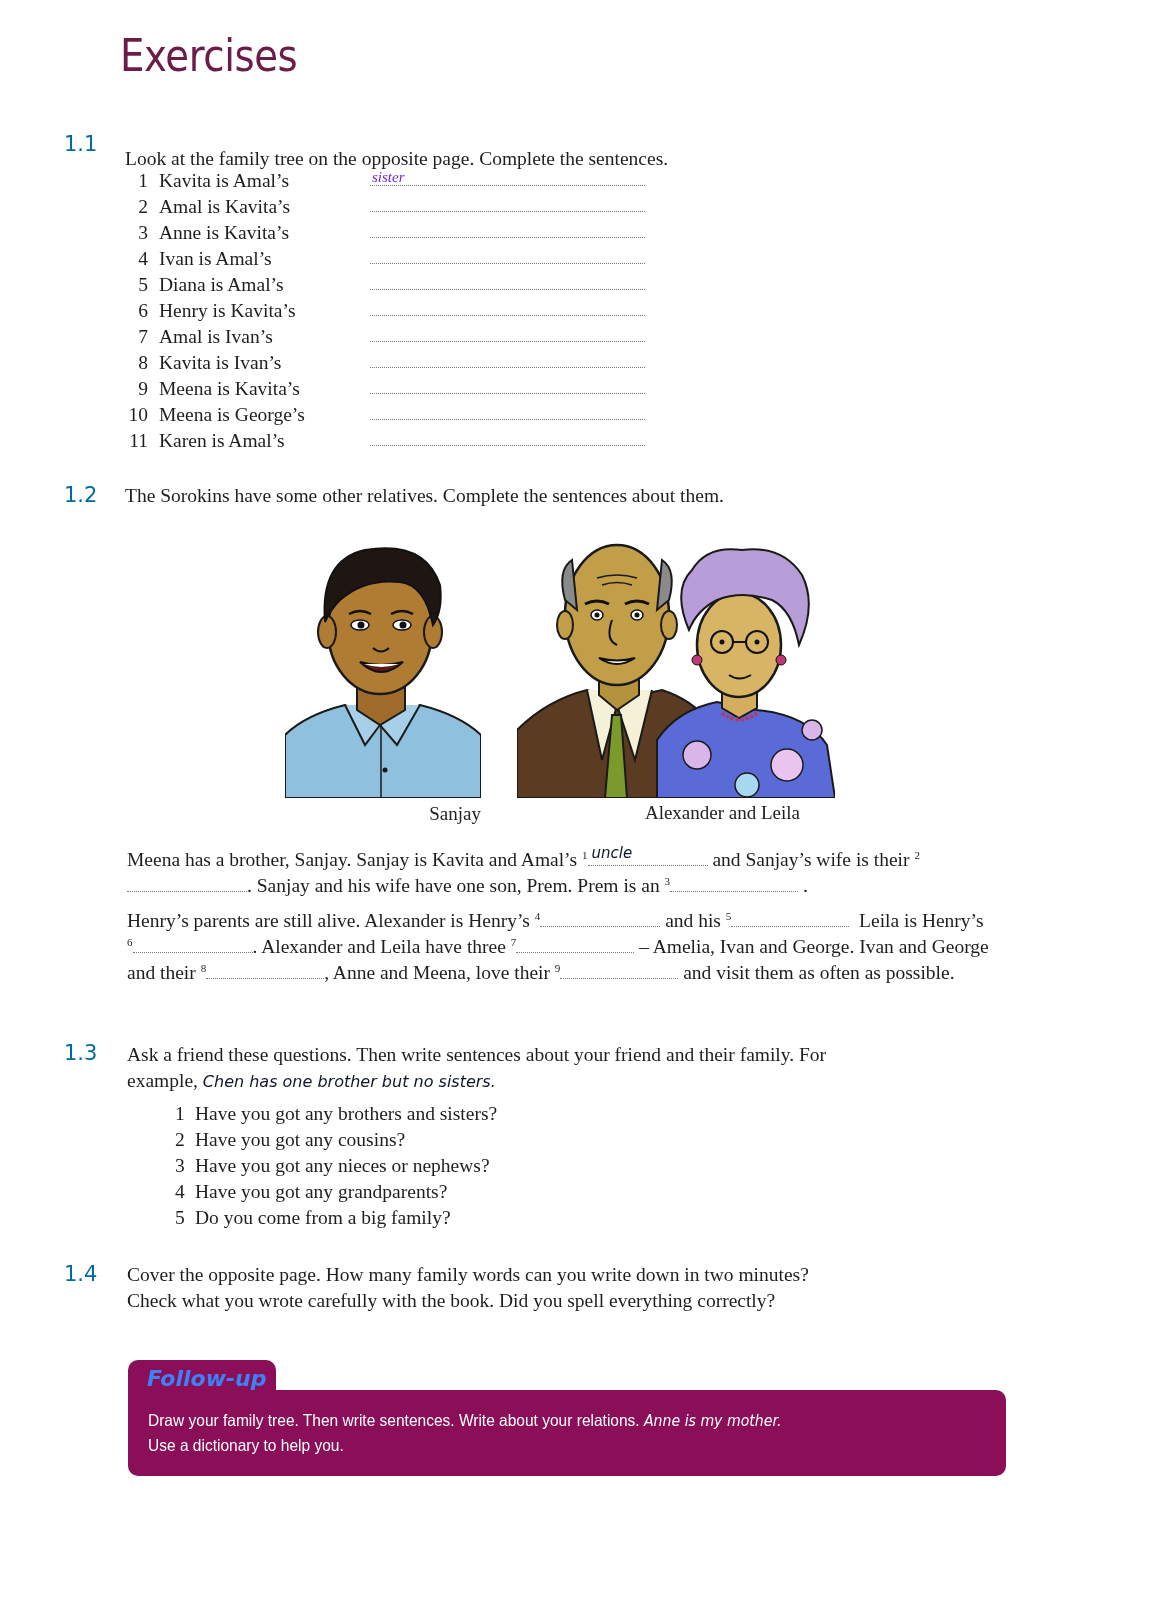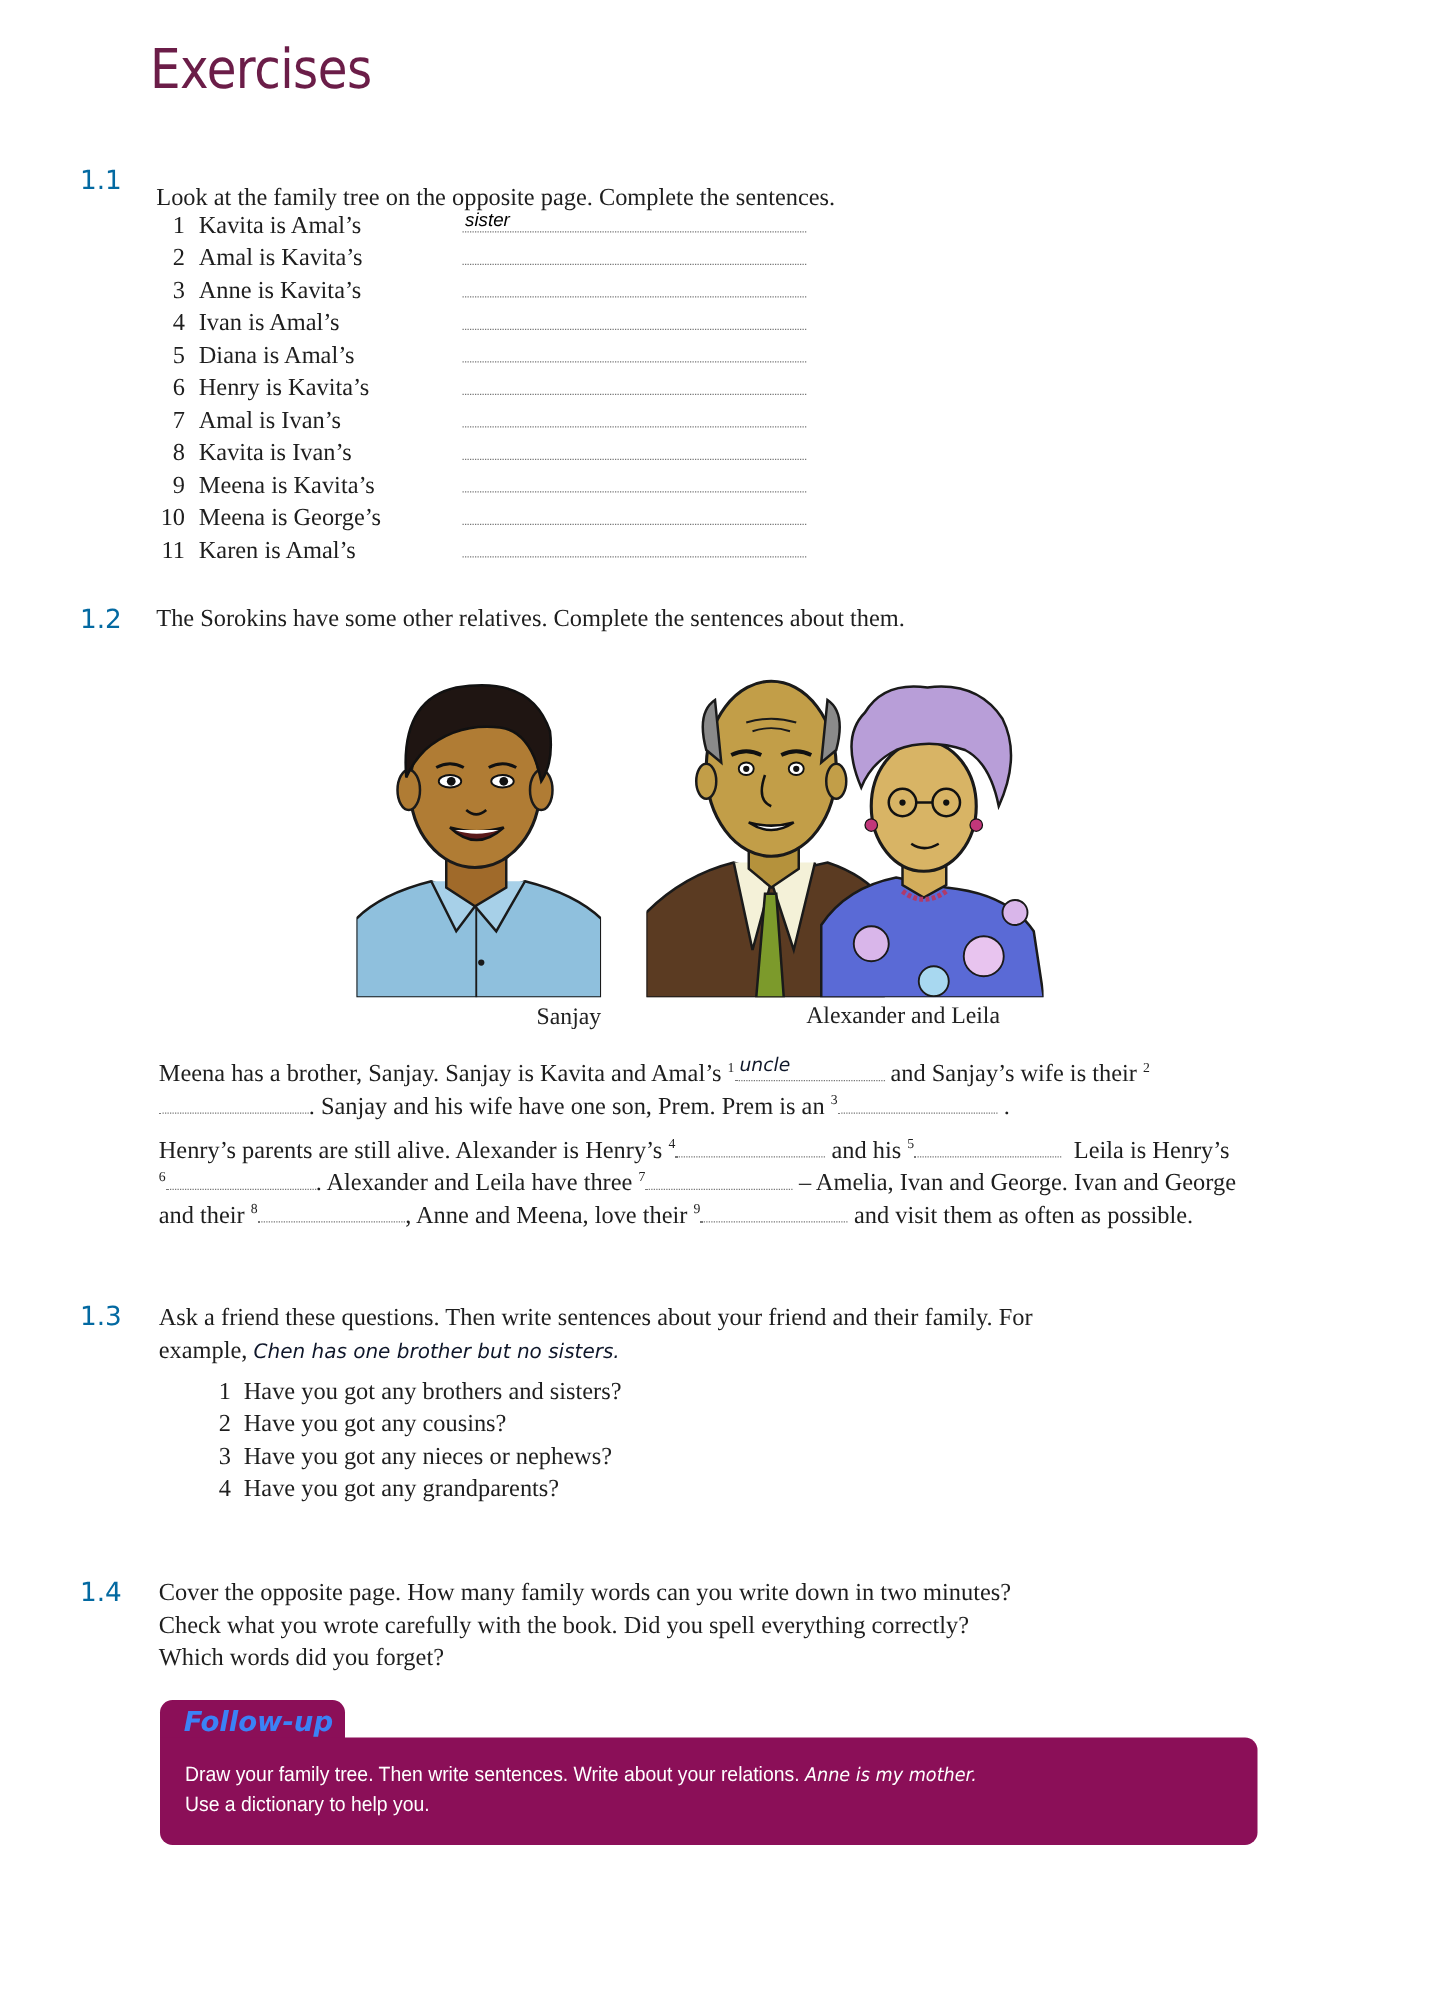--- a/index.html
+++ b/index.html
@@ -10,21 +10,21 @@
 
   .sec-num { position: absolute; left: 64px; font-family: "DejaVu Sans", sans-serif; font-size: 21px; color: #0369a1; }
   .sec-instr { position: absolute; left: 125px; font-size: 19.5px; line-height: 26px; color: #1e1e1e; }
 
   
   .ex11-list { position: absolute; left: 120px; top: 168px; width: 540px; }
   .ex11-row { position: relative; height: 26px; font-size: 19.5px; line-height: 26px; }
   .ex11-num { position: absolute; left: 0; width: 28px; text-align: right; }
   .ex11-text { position: absolute; left: 39px; }
   .ex11-blank { position: absolute; left: 250px; width: 275px; top: 17px; border-bottom: 1.5px dotted #777; height: 1px; }
-  .ex11-answer { position: absolute; left: 252px; top: -4px; font-family: Liberation Sans, sans-serif; font-size: 15px; font-style: italic; color: #000000; }
+  .ex11-answer { position: absolute; left: 252px; top: -4px; font-family: Liberation Serif, serif; font-size: 15px; font-style: italic; color: #6d28d9; }
 
   
   .illus { position: absolute; background: #fff; overflow: hidden; }
   .illus svg { display: block; }
   .caption { position: absolute; font-size: 19px; color: #222; text-align: right; }
 
   
   .para { position: absolute; left: 127px; width: 865px; font-size: 19.5px; line-height: 26px; color: #1e1e1e; }
   .blank { display: inline-block; border-bottom: 1.5px dotted #777; height: 16px; vertical-align: baseline; position: relative; }
   .blank sup, .sup { font-size: 11px; vertical-align: super; line-height: 0; }
@@ -220,27 +220,27 @@
   <span>Ask a friend these questions. Then write sentences about your friend and their family. For</span><br>
   <span>example,</span>
   <span class="hand" style="font-size:16px;">Chen has one brother but no sisters.</span>
 </div>
 
 <div class="ex13-list">
   <div class="ex13-row"><span class="n">1</span><span>Have you got any brothers and sisters?</span></div>
   <div class="ex13-row"><span class="n">2</span><span>Have you got any cousins?</span></div>
   <div class="ex13-row"><span class="n">3</span><span>Have you got any nieces or nephews?</span></div>
   <div class="ex13-row"><span class="n">4</span><span>Have you got any grandparents?</span></div>
+  <div class="ex13-row"><span class="n">5</span><span>Do you come from a big family?</span></div>
 </div>
 
 <div class="sec-num" style="top:1262px;">1.4</div>
 <div class="sec-instr" style="top:1262px; left:127px; width:880px;">
   <div>Cover the opposite page. How many family words can you write down in two minutes?</div>
   <div>Check what you wrote carefully with the book. Did you spell everything correctly?</div>
-  <div>Which words did you forget?</div>
 </div>
 
 <div class="fu-tab"></div>
 <div class="fu-box"></div>
 <div class="fu-title">Follow-up</div>
 <div class="fu-text">
   <span>Draw your family tree. Then write sentences. Write about your relations.</span>
   <span class="hand">Anne is my mother.</span><br>
   <span>Use a dictionary to help you.</span>
 </div>

